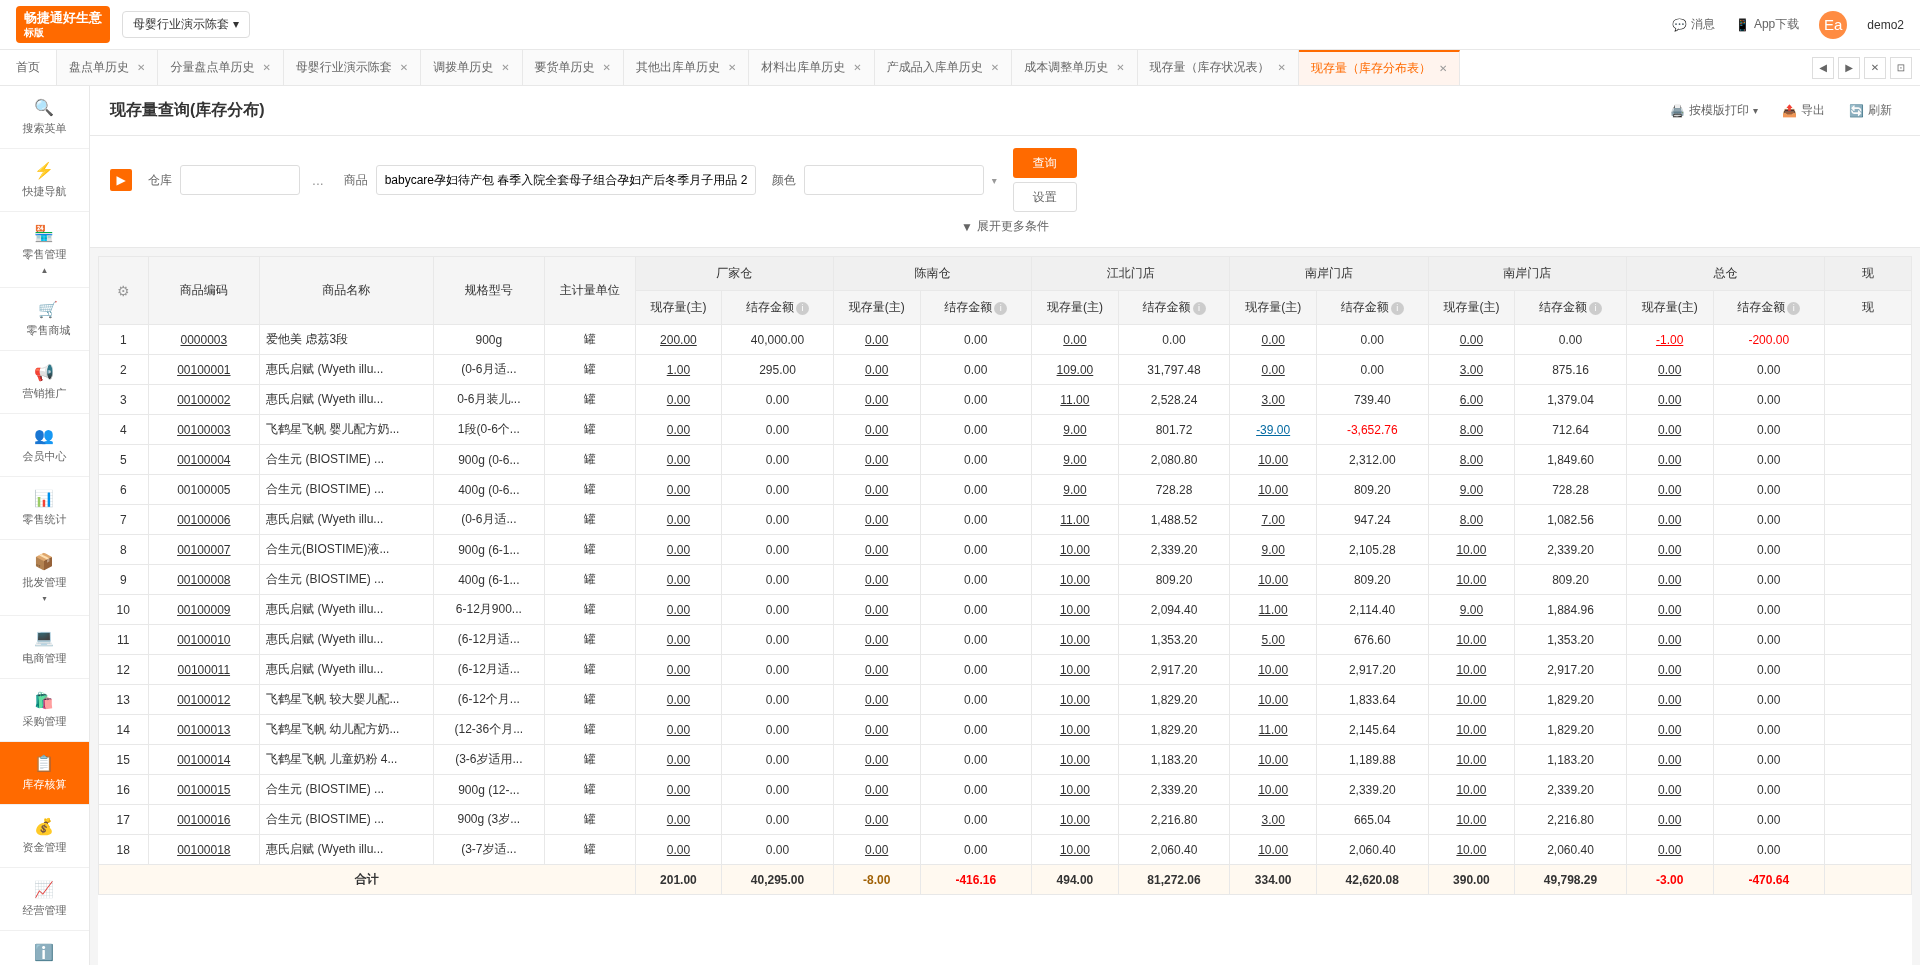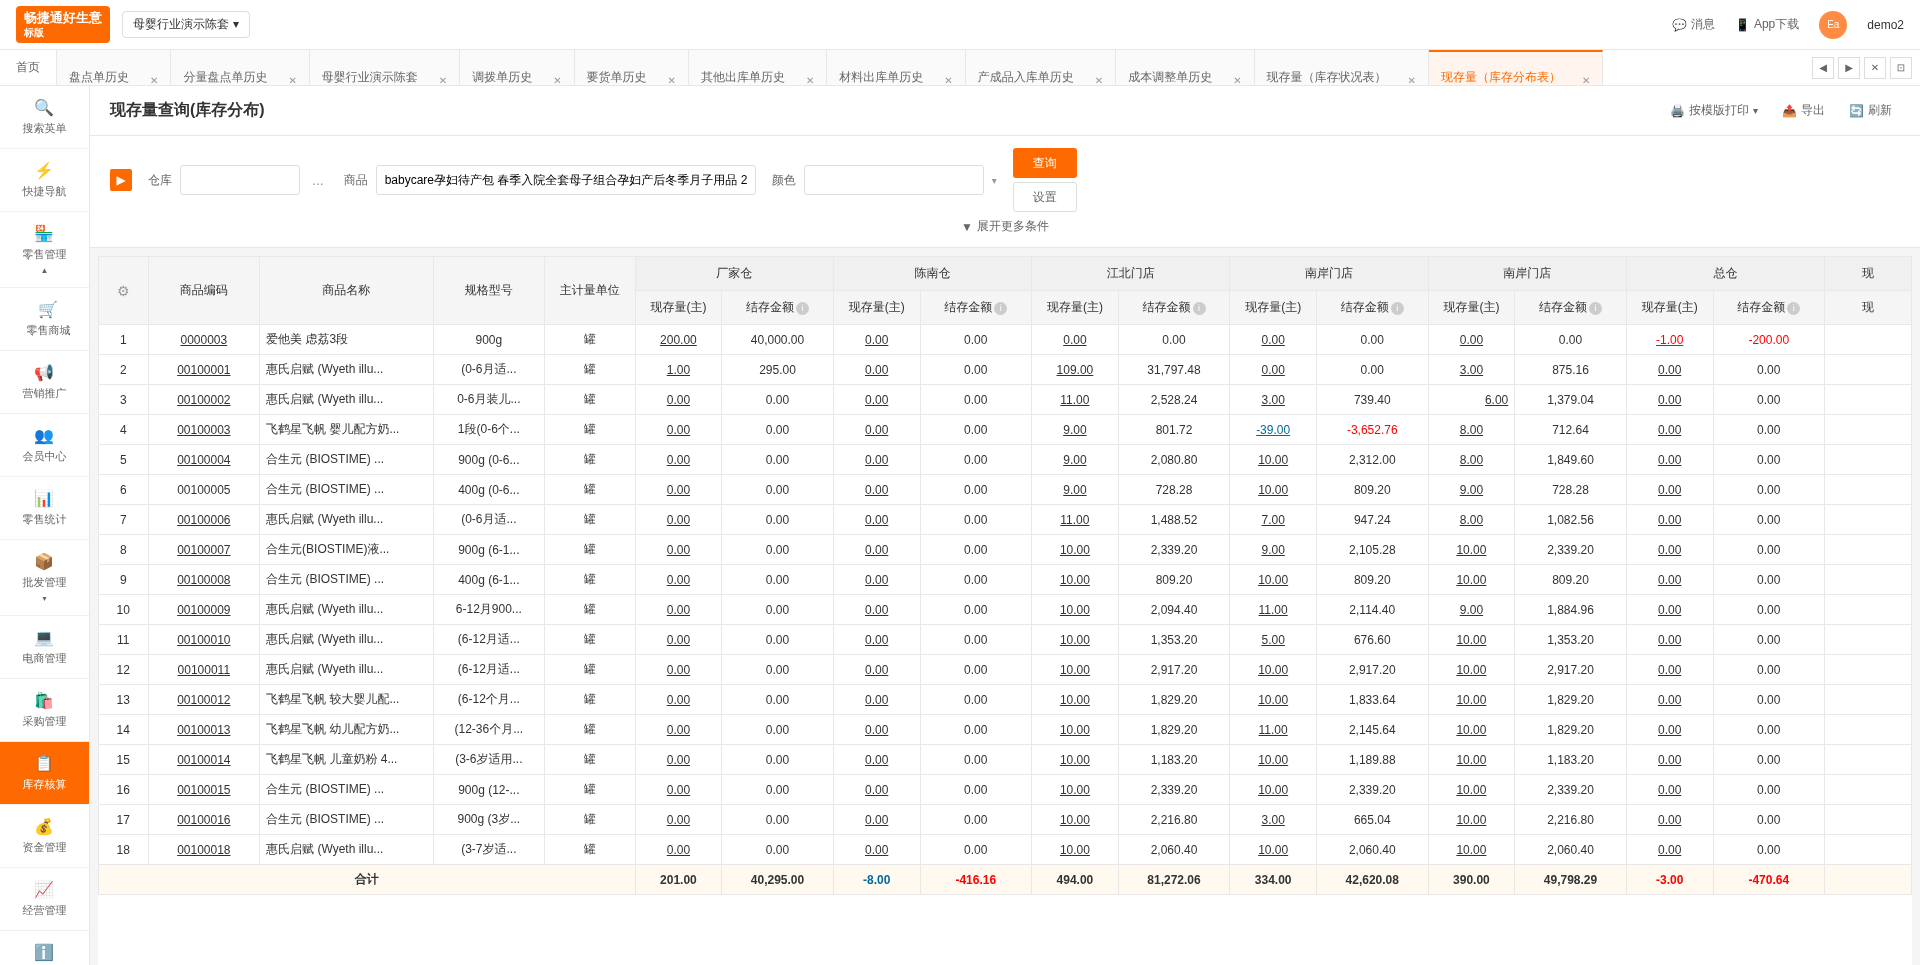--- a/index.html
+++ b/index.html
@@ -5,27 +5,27 @@
     * { margin: 0; padding: 0; box-sizing: border-box; }
     body { font-family: 'Microsoft YaHei', Arial, sans-serif; font-size: 12px; background: #f5f5f5; color: #333; overflow: hidden; width: 1920px; height: 965px; }
 
     
     .topbar { height: 50px; background: #fff; display: flex; align-items: center; justify-content: space-between; padding: 0 16px; border-bottom: 1px solid #e8e8e8; }
     .topbar-left { display: flex; align-items: center; gap: 12px; }
     .logo-area { display: flex; align-items: center; gap: 8px; }
     .industry-select { display: flex; align-items: center; gap: 4px; background: #fff; border: 1px solid #ddd; border-radius: 4px; padding: 4px 10px; cursor: pointer; font-size: 12px; color: #333; }
     .topbar-right { display: flex; align-items: center; gap: 20px; }
     .topbar-action { display: flex; align-items: center; gap: 4px; font-size: 12px; color: #666; cursor: pointer; }
-    .avatar { width: 28px; height: 28px; border-radius: 50%; background: #ff8c42; display: flex; align-items: center; justify-content: center; color: white; font-size: 10px; }
+    .avatar { width: 28px; height: 28px; border-radius: 50%; background: #ff8c42; display: flex; align-items: center; justify-content: center; color: white; font-size: 15px; }
 
     
     .tabs-bar { height: 36px; background: #fff; display: flex; align-items: center; border-bottom: 1px solid #e8e8e8; overflow: hidden; }
     .tab-home { padding: 0 16px; height: 36px; display: flex; align-items: center; color: #666; font-size: 12px; cursor: pointer; white-space: nowrap; border-right: 1px solid #e8e8e8; }
     .tabs-scroll { display: flex; align-items: center; flex: 1; overflow: hidden; height: 36px; }
-    .tab-item { height: 36px; display: flex; align-items: flex-end; gap: 17px; padding: 0 12px; white-space: nowrap; font-size: 12px; color: #666; cursor: pointer; border-right: 1px solid #e8e8e8; background: #fafafa; }
+    .tab-item { height: 36px; display: flex; align-items: center; gap: 4px; padding: 0 12px; white-space: nowrap; font-size: 12px; color: #666; cursor: pointer; border-right: 1px solid #e8e8e8; background: #fafafa; }
     .tab-item.active { background: #fff4ee; color: #ff6a00; border-top: 2px solid #ff6a00; }
     .tab-close { font-size: 10px; color: #999; cursor: pointer; margin-left: 4px; }
     .tabs-nav { display: flex; align-items: center; padding: 0 8px; gap: 4px; }
     .tabs-nav-btn { width: 22px; height: 22px; border: 1px solid #ddd; background: #fff; display: flex; align-items: center; justify-content: center; cursor: pointer; font-size: 10px; color: #666; }
 
     
     .layout { display: flex; height: calc(965px - 86px); }
 
     
     .sidebar { width: 90px; background: #fff; border-right: 1px solid #e8e8e8; display: flex; flex-direction: column; overflow-y: auto; }
@@ -392,21 +392,21 @@
     <td>0-6月装儿...</td>
     <td>罐</td>
     <td style="text-decoration:underline;cursor:pointer;">0.00</td>
     <td>0.00</td>
     <td style="text-decoration:underline;cursor:pointer;">0.00</td>
     <td>0.00</td>
     <td style="text-decoration:underline;cursor:pointer;">11.00</td>
     <td>2,528.24</td>
     <td style="text-decoration:underline;cursor:pointer;">3.00</td>
     <td style="">739.40</td>
-    <td style="text-decoration:underline;cursor:pointer;text-align:right;">6.00</td>
+    <td style="text-decoration:underline;cursor:pointer;">6.00</td>
     <td>1,379.04</td>
     <td style="text-decoration:underline;cursor:pointer;">0.00</td>
     <td style="">0.00</td>
     <td></td>
   </tr>
             <tr>
     <td>4</td>
     <td style="text-decoration:underline;cursor:pointer;">00100003</td>
     <td style="text-align:left;max-width:140px;overflow:hidden;text-overflow:ellipsis;">飞鹤星飞帆 婴儿配方奶...</td>
     <td>1段(0-6个...</td>
@@ -702,21 +702,21 @@
     <td style="text-decoration:underline;cursor:pointer;">10.00</td>
     <td>2,060.40</td>
     <td style="text-decoration:underline;cursor:pointer;">0.00</td>
     <td style="">0.00</td>
     <td></td>
   </tr>
             <tr class="summary-row">
   <td colspan="5" style="text-align:center;font-weight:bold;">合计</td>
   <td>201.00</td>
   <td>40,295.00</td>
-  <td style="color:#0369a1;">-8.00</td>
+  <td style="color:#a16207;">-8.00</td>
   <td style="color:red;">-416.16</td>
   <td>494.00</td>
   <td>81,272.06</td>
   <td>334.00</td>
   <td>42,620.08</td>
   <td>390.00</td>
   <td>49,798.29</td>
   <td style="color:red;">-3.00</td>
   <td style="color:red;">-470.64</td>
   <td></td>

